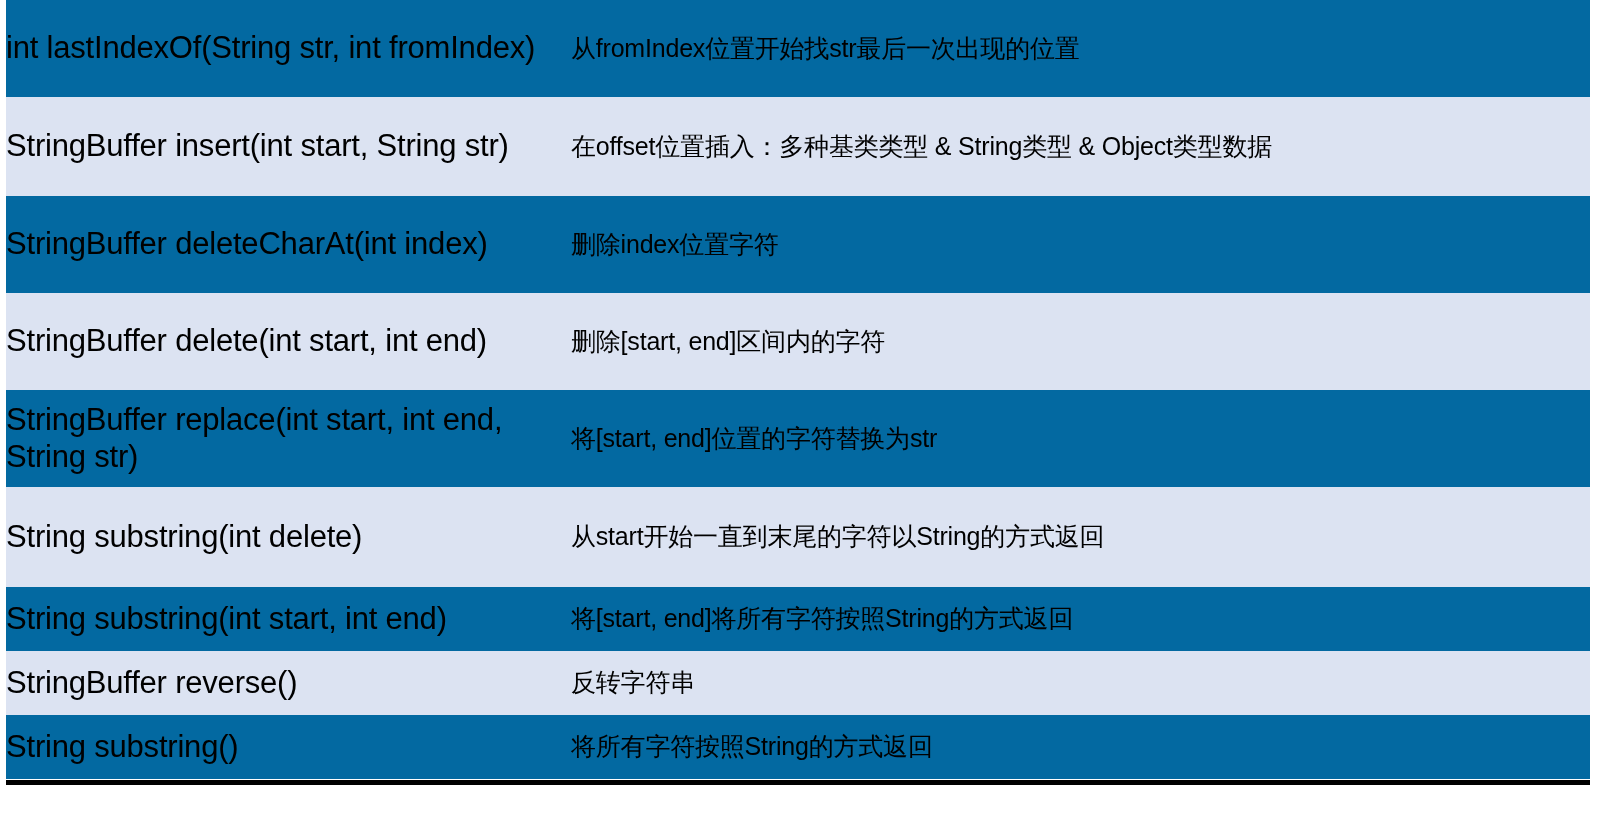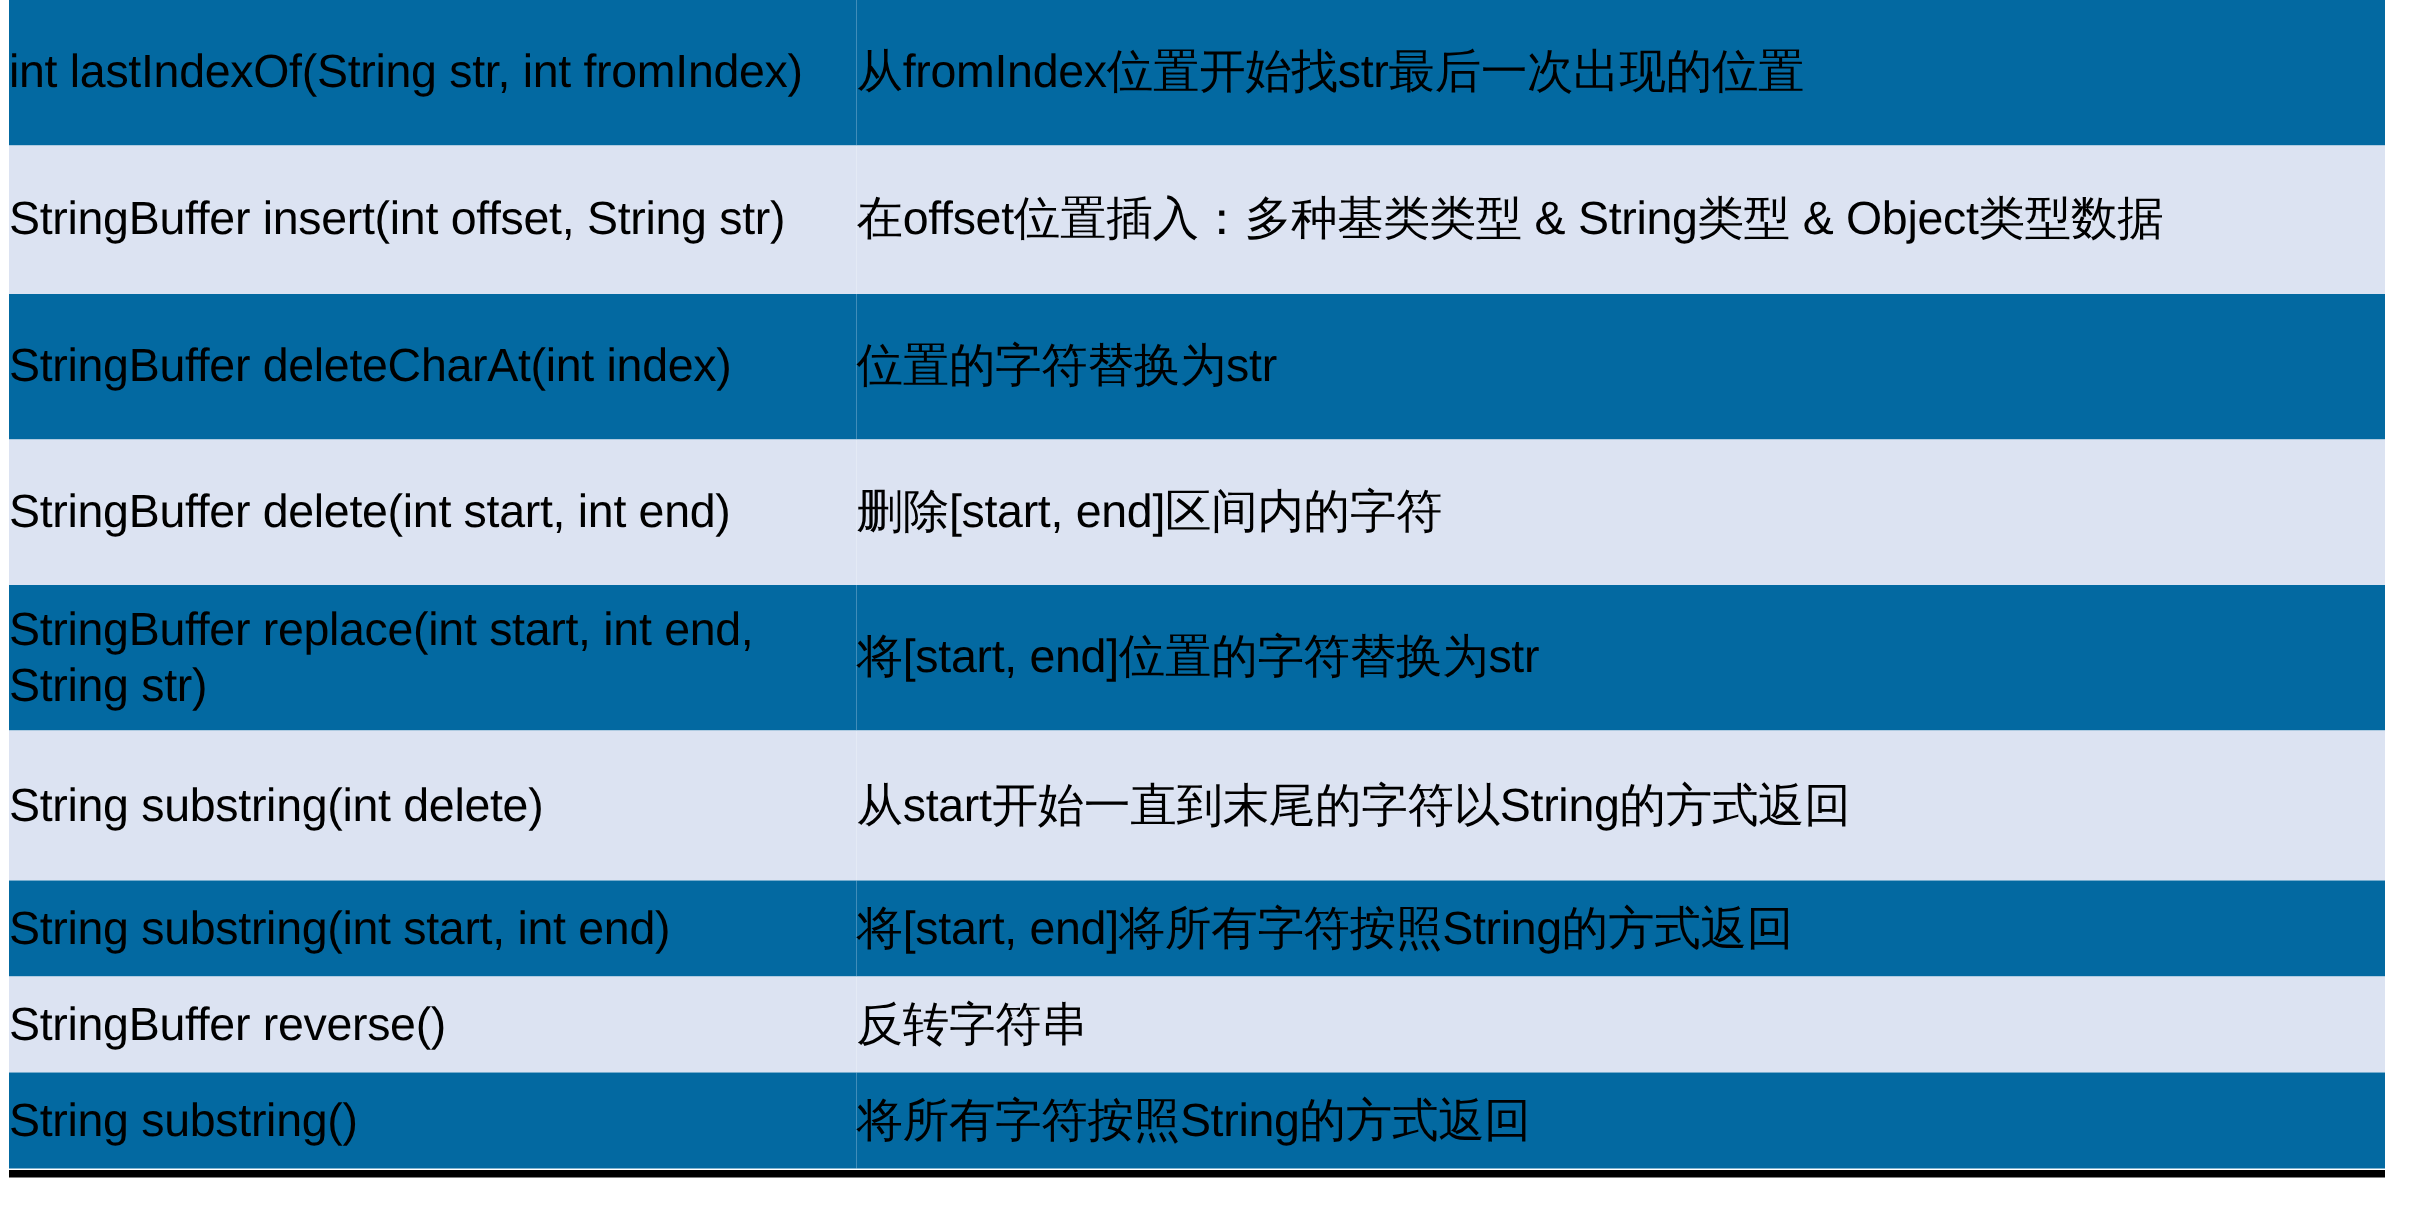--- a/index.html
+++ b/index.html
@@ -43,21 +43,21 @@
     padding-right: 8px;
     font-size: 31px;
     line-height: 1.19;
     letter-spacing: -0.2px;
     white-space: pre-line;
   }
 
   td.col-description {
     padding-left: 10px;
     padding-right: 6px;
-    font-size: 31px;
+    font-size: 25px;
     line-height: 1.19;
     letter-spacing: -0.2px;
   }
 
   
   tr.h-two-line { height: 97px; }
   tr.h-two-line-tall { height: 99px; }
   tr.h-one-line { height: 64px; }
   tr.h-one-line-tall { height: 100px; }
 
@@ -75,27 +75,27 @@
 
 <table id="method-table">
   <tbody>
 
     <tr class="row-plain h-two-line">
       <td class="col-signature">int lastIndexOf(String str, int fromIndex)</td>
       <td class="col-description">从fromIndex位置开始找str最后一次出现的位置</td>
     </tr>
 
     <tr class="row-shaded h-two-line-tall">
-      <td class="col-signature">StringBuffer insert(int offset, String str)</td>
+      <td class="col-signature">StringBuffer insert(int start, String str)</td>
       <td class="col-description">在offset位置插入：多种基类类型 &amp; String类型 &amp; Object类型数据</td>
     </tr>
 
     <tr class="row-plain h-two-line">
       <td class="col-signature">StringBuffer deleteCharAt(int index)</td>
-      <td class="col-description">位置的字符替换为str</td>
+      <td class="col-description">删除index位置字符</td>
     </tr>
 
     <tr class="row-shaded h-two-line">
       <td class="col-signature">StringBuffer delete(int start, int end)</td>
       <td class="col-description">删除[start, end]区间内的字符</td>
     </tr>
 
     <tr class="row-plain h-two-line">
       <td class="col-signature">StringBuffer replace(int start, int end, String str)</td>
       <td class="col-description">将[start, end]位置的字符替换为str</td>

